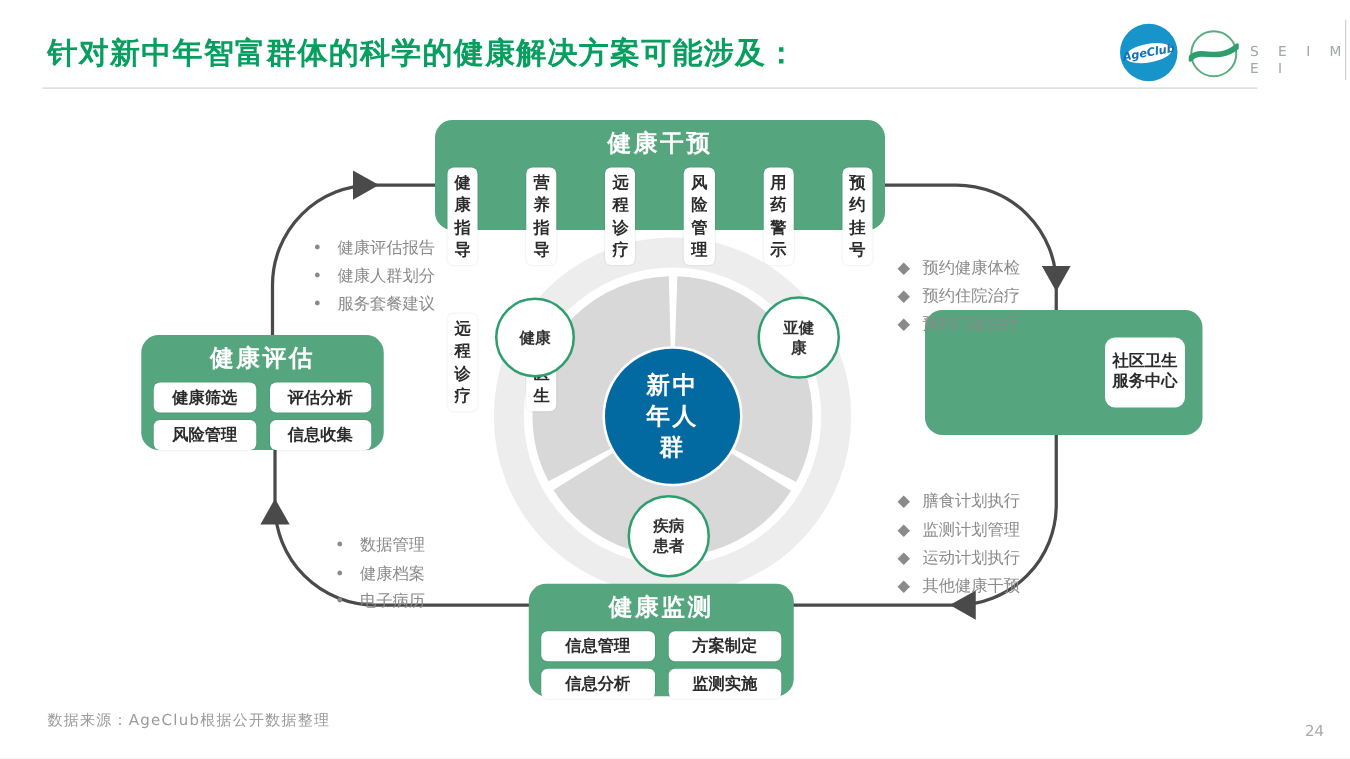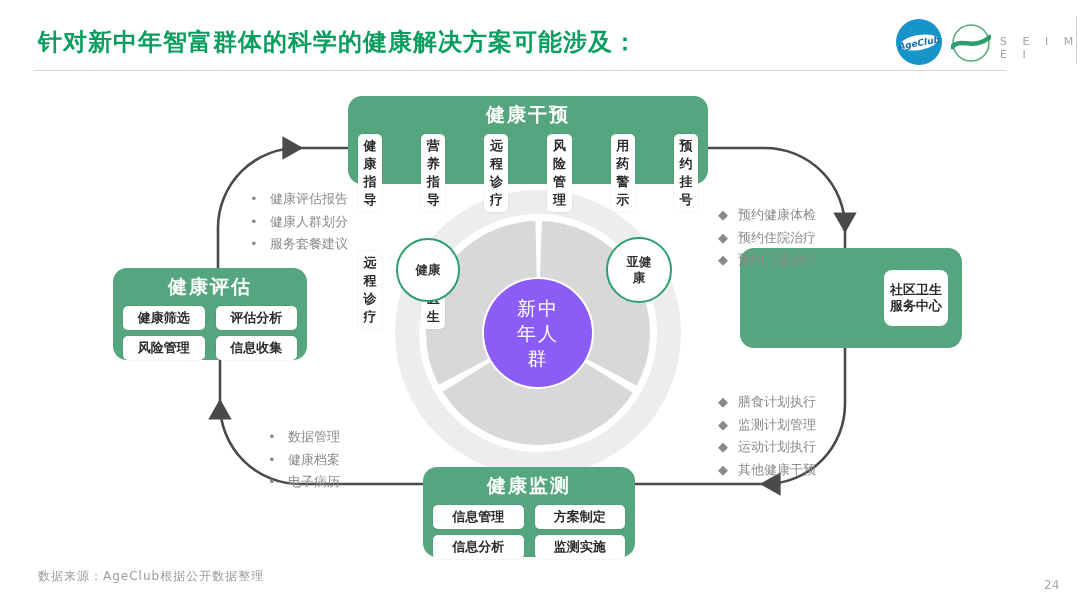--- a/index.html
+++ b/index.html
@@ -28,22 +28,22 @@
   .box-assessment{left:113px;top:268px;width:194px;height:92px;}
   .box-monitoring{left:423px;top:467px;width:212px;height:90px;}
   .box-hospital{left:740px;top:248px;width:222px;height:100px;}
   .hosp-inner{position:relative;width:100%;height:100%;}
   .hospcard{position:absolute;background:#fff;border-radius:8px;font-size:13px;font-weight:600;color:#2b2b2b;
             display:flex;align-items:center;justify-content:center;text-align:center;line-height:16px;}
   .hospcard.left{left:14px;top:26px;width:70px;height:48px;}
   .hospcard.right{left:144px;top:22px;width:64px;height:56px;}
   
   .core-circle{position:absolute;left:484px;top:279px;width:108px;height:108px;border-radius:50%;
-               background:#8b5cf6;z-index:4;display:flex;align-items:center;justify-content:center;
-               text-align:center;color:#fff;font-size:19px;font-weight:normal;line-height:25px;letter-spacing:2px;}
+               background:#0369a1;z-index:4;display:flex;align-items:center;justify-content:center;
+               text-align:center;color:#fff;font-size:19px;font-weight:bold;line-height:25px;letter-spacing:2px;}
   .seg-circle{position:absolute;background:#fff;border:2px solid #2f9e6f;border-radius:50%;z-index:5;
               display:flex;align-items:center;justify-content:center;text-align:center;
               font-size:12.5px;color:#333;line-height:16px;font-weight:600;}
   .seg-healthy{left:396px;top:238px;width:60px;height:60px;}
   .seg-sub{left:606px;top:237px;width:62px;height:62px;}
   .seg-sick{left:502px;top:396px;width:62px;height:62px;}
   .seg-sub span,.seg-sick span{display:inline-block;width:34px;}
   
   .blist{position:absolute;z-index:4;font-size:13px;color:#8a8a8a;line-height:22.5px;white-space:nowrap;}
   .blist .b{display:inline-block;width:20px;color:#8a8a8a;}
@@ -146,20 +146,23 @@
     </div>
   </div>
 
   <div class="core-circle">
     <span style="display:inline-block;width:62px;">新中年人群</span>
   </div>
   <div class="seg-circle seg-healthy">健康</div>
   <div class="seg-circle seg-sub">
     <span>亚健康</span>
   </div>
+  <div class="seg-circle seg-sick">
+    <span>疾病患者</span>
+  </div>
 
   <div class="blist list-tl">
     <div><span class="b">•</span><span>健康评估报告</span></div>
     <div><span class="b">•</span><span>健康人群划分</span></div>
     <div><span class="b">•</span><span>服务套餐建议</span></div>
   </div>
   <div class="blist list-tr">
     <div><span class="b">◆</span><span>预约健康体检</span></div>
     <div><span class="b">◆</span><span>预约住院治疗</span></div>
     <div><span class="b">◆</span><span>预约门诊治疗</span></div>

